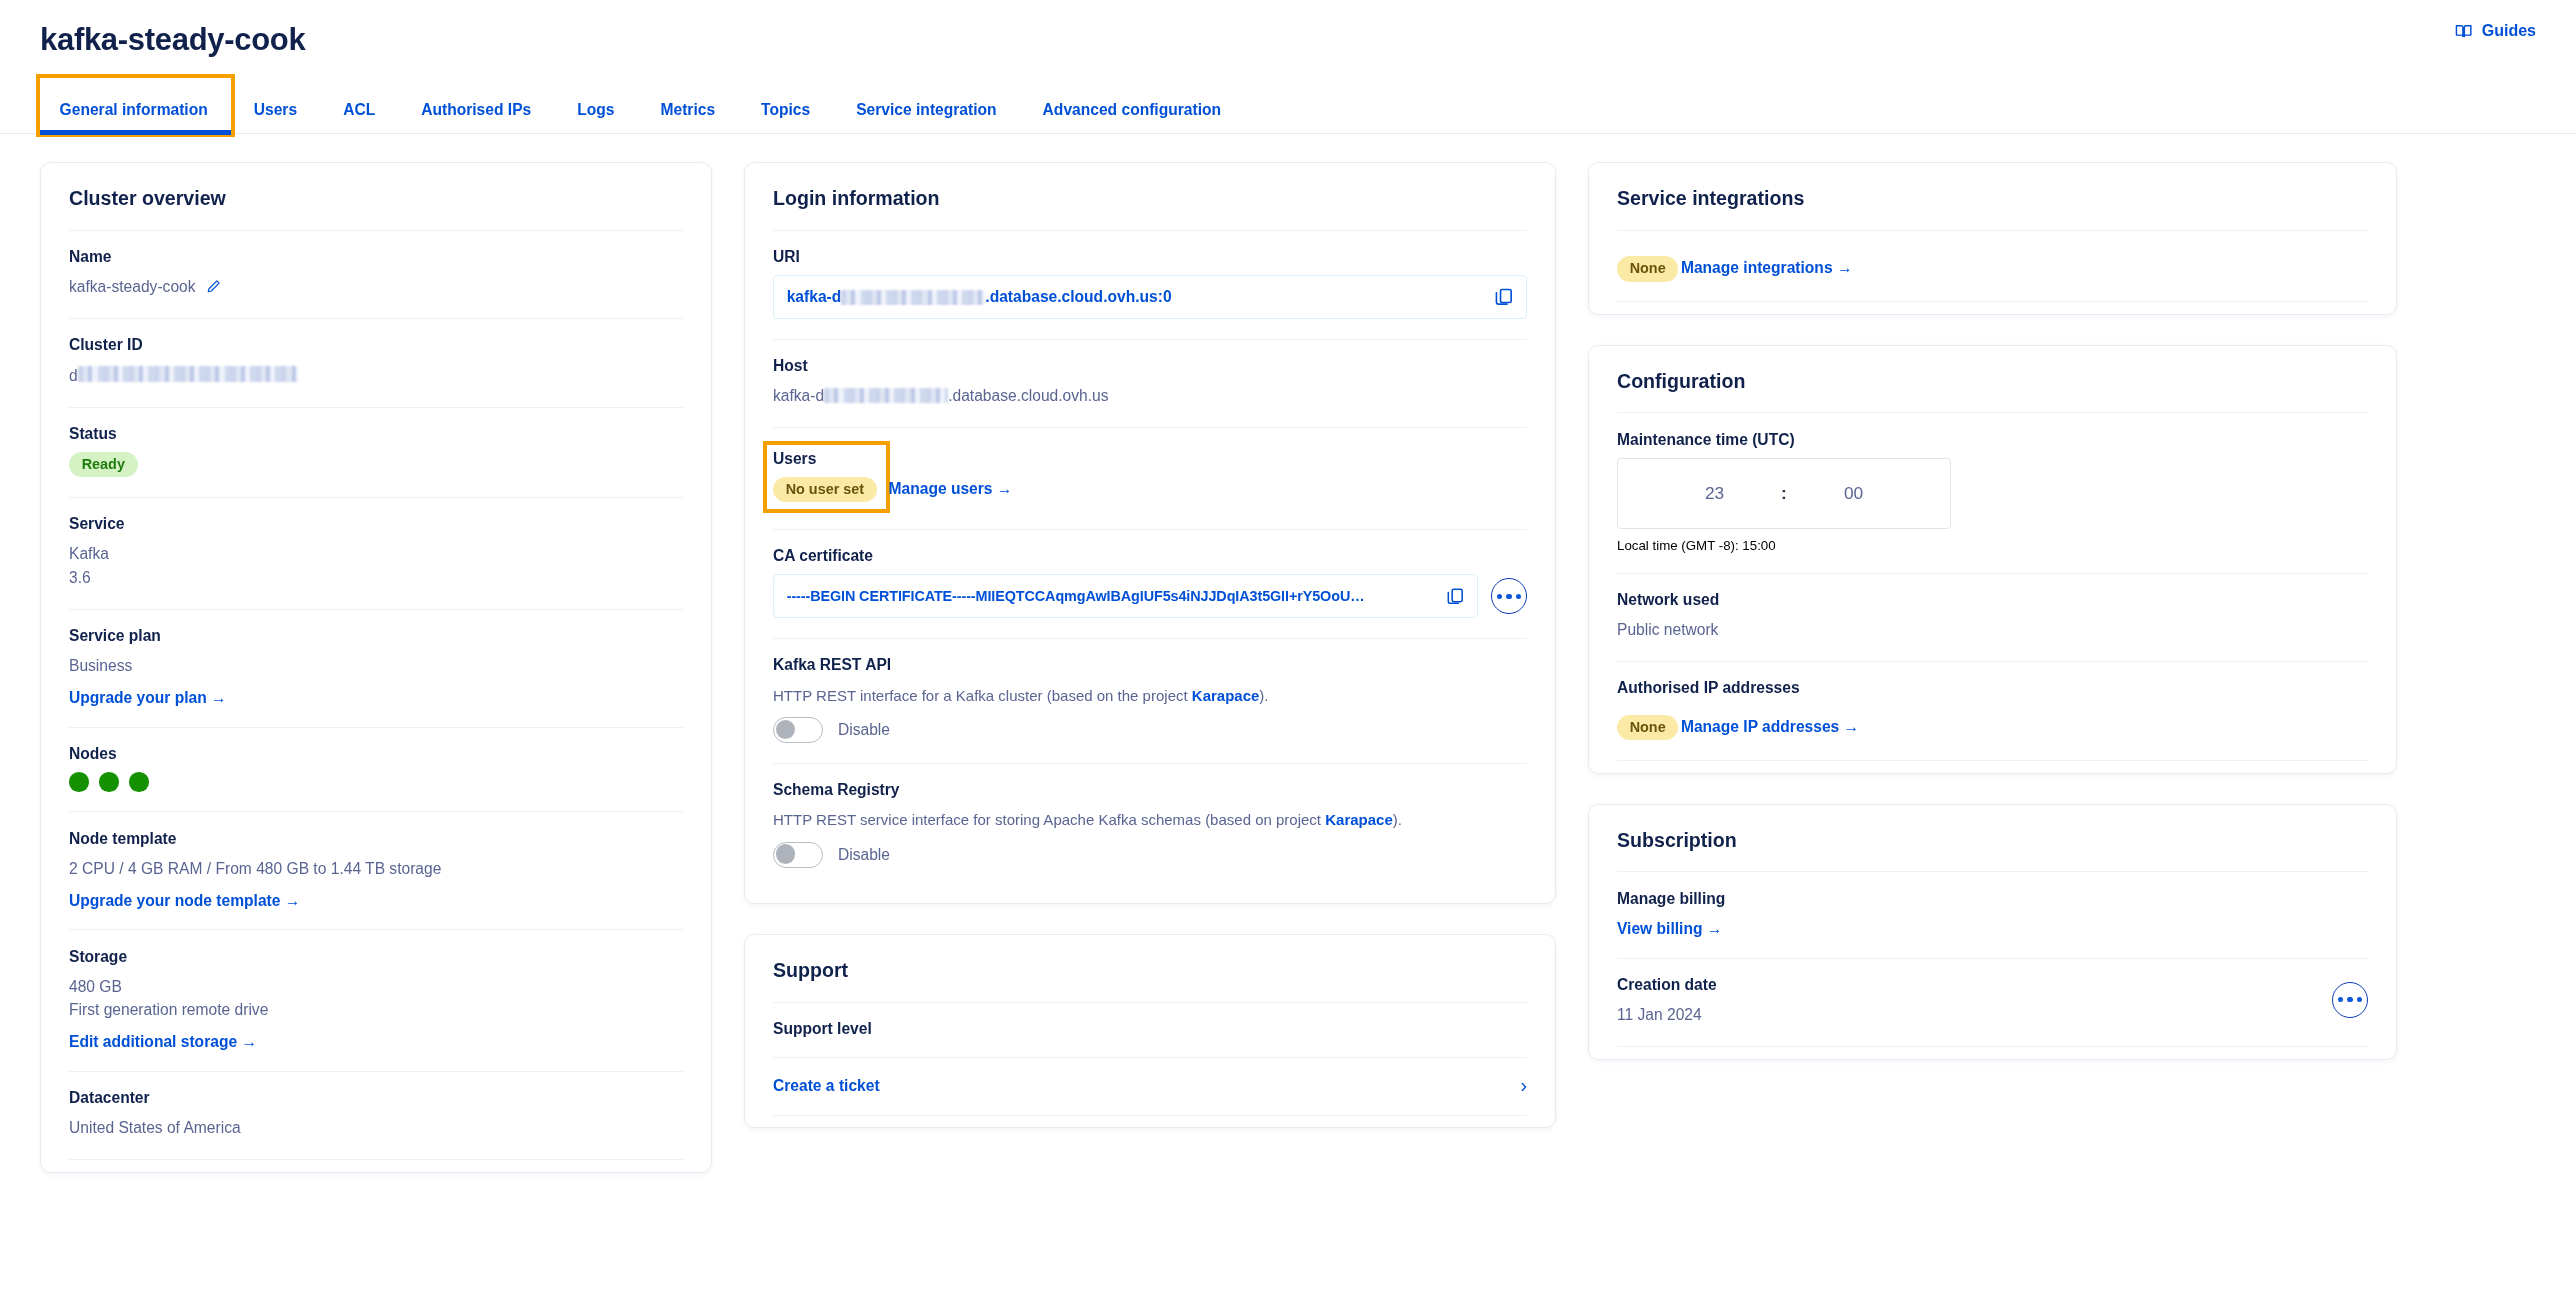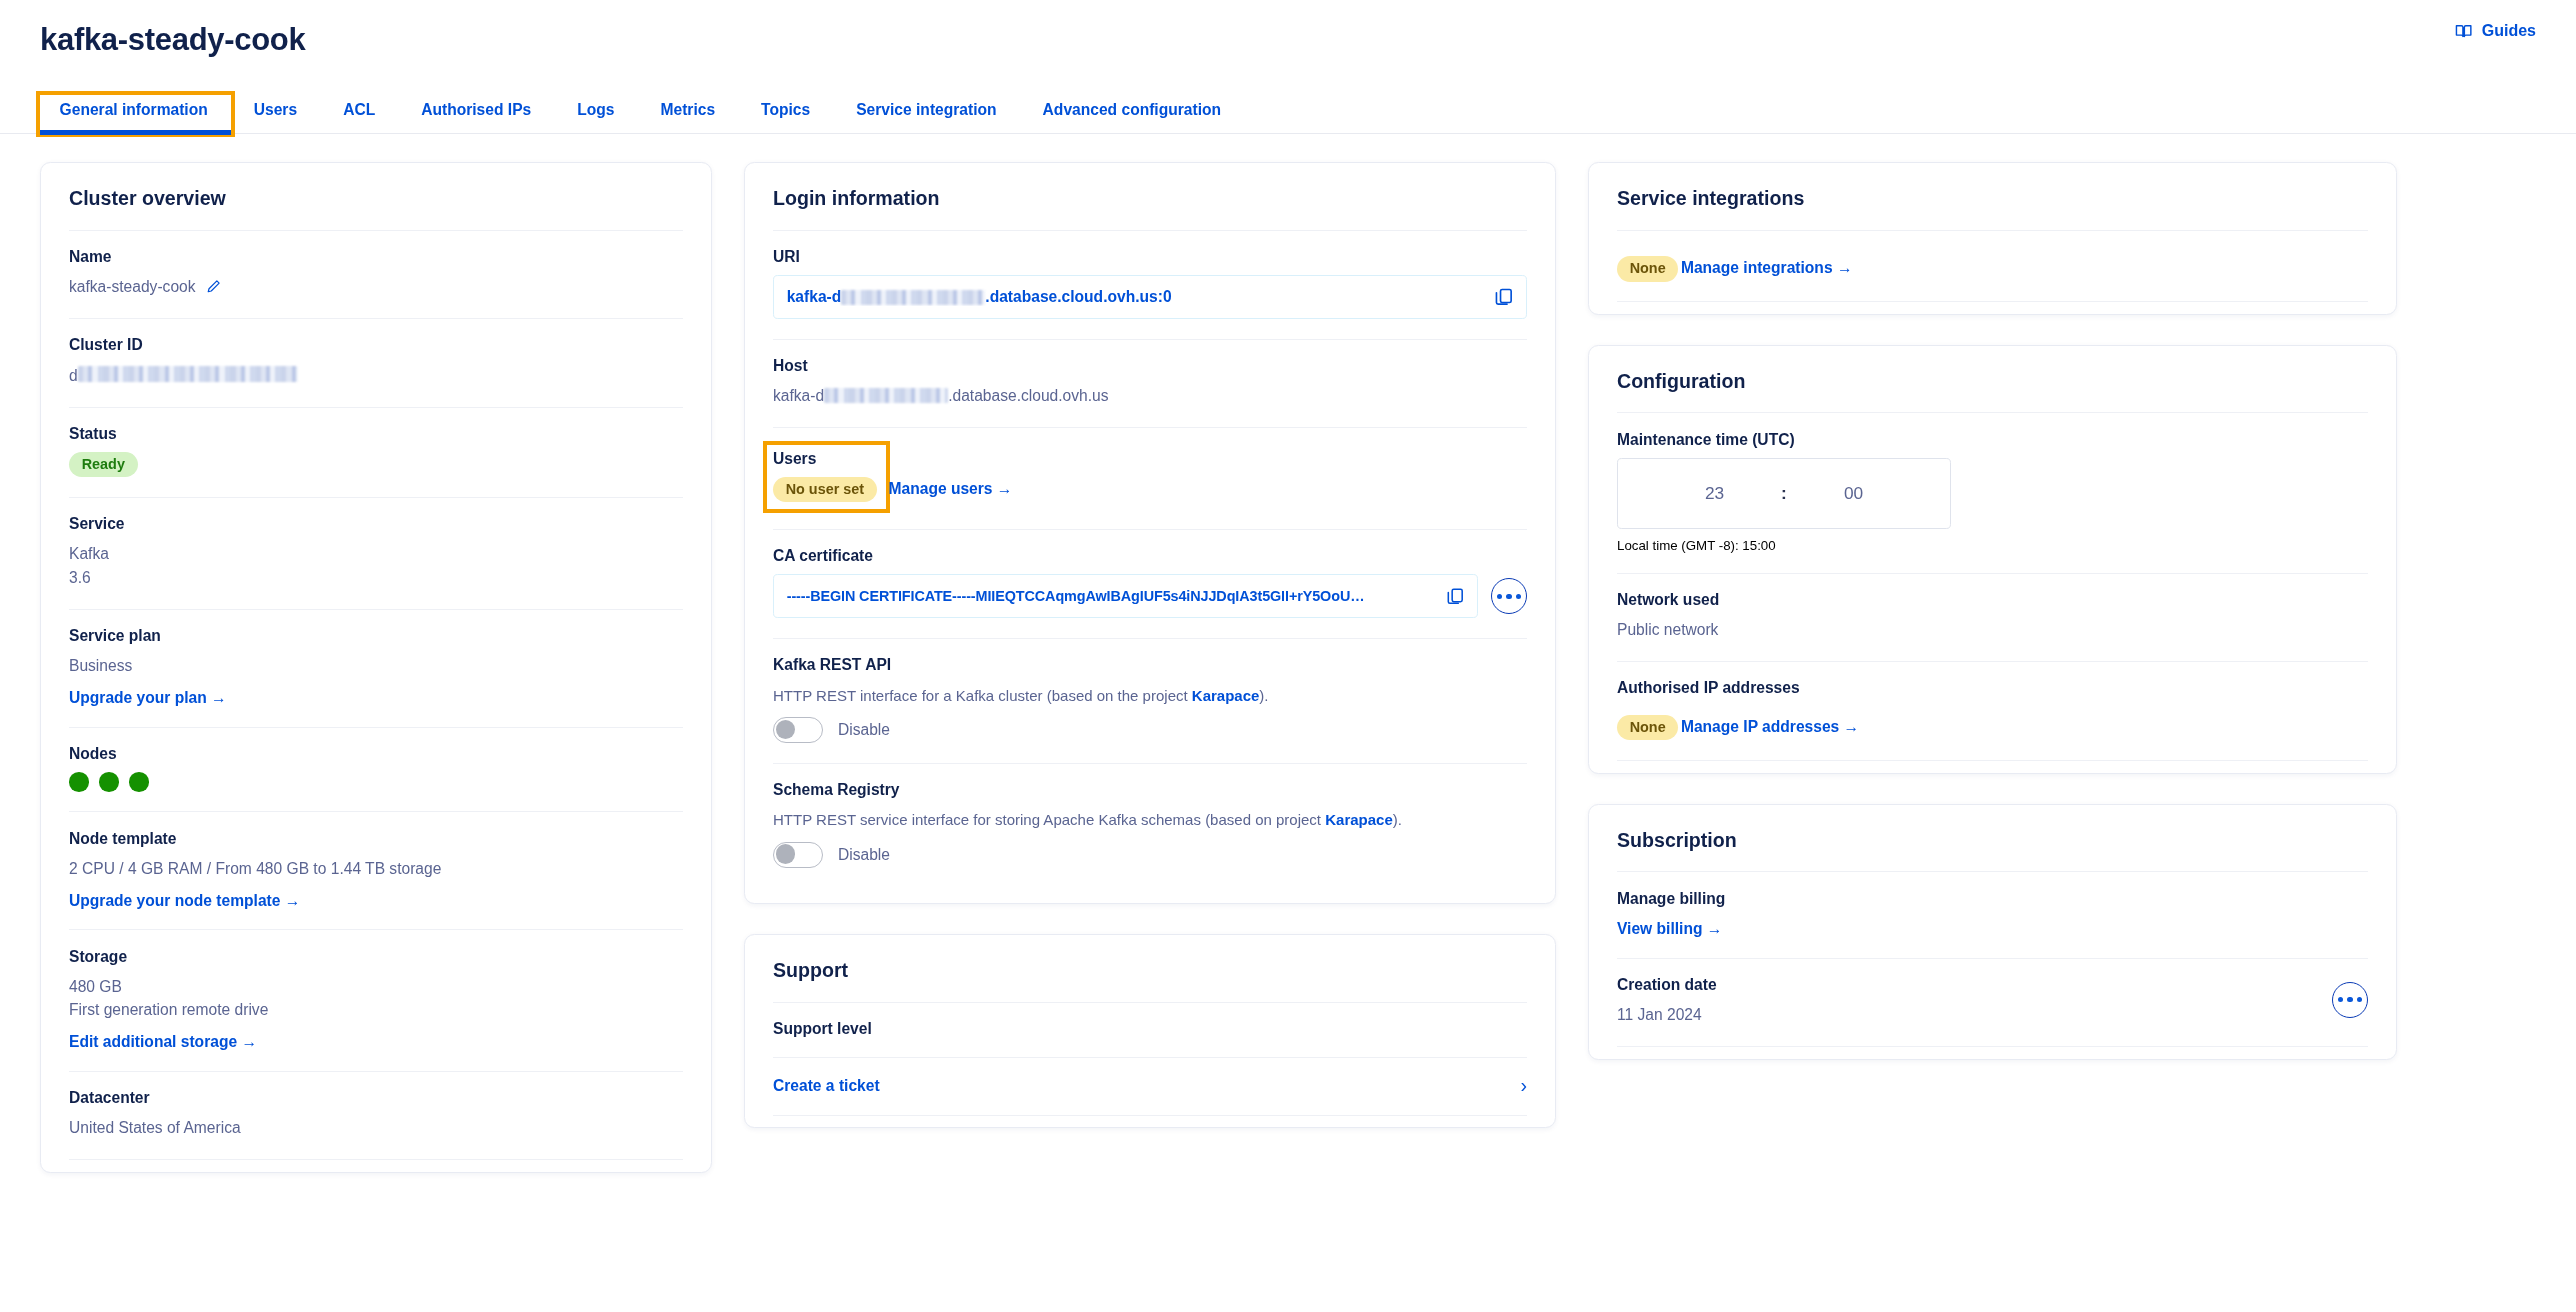--- a/index.html
+++ b/index.html
@@ -65,21 +65,21 @@
     content: "";
     position: absolute;
     left: 0; right: 0; bottom: -1.7px;
     height: 4.6px;
     background: #0050d7;
   }
   .tab.highlight-box {
     outline: 4px solid #f5a000;
     outline-offset: -0.6px;
     background: #fff;
-    padding-top: 6px;
+    padding-top: 23px;
   }
 
   
   .content {
     display: flex;
     gap: 32px;
     padding: 28px 40px 0 40px;
     align-items: flex-start;
   }
   .col { display: flex; flex-direction: column; gap: 30px; }

